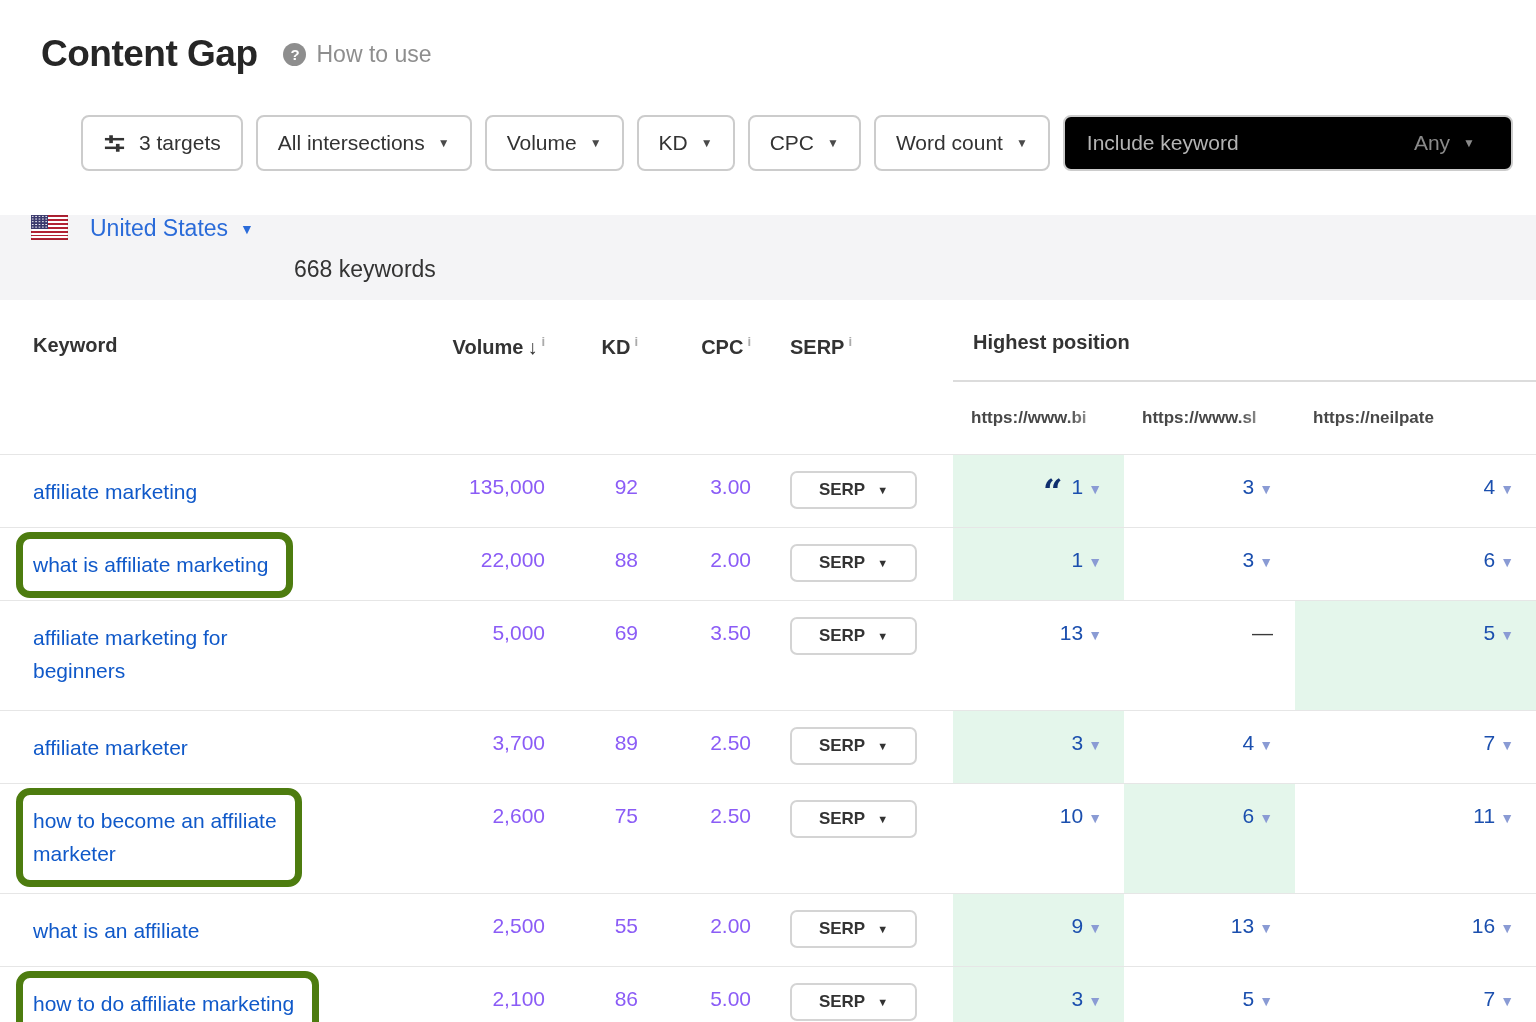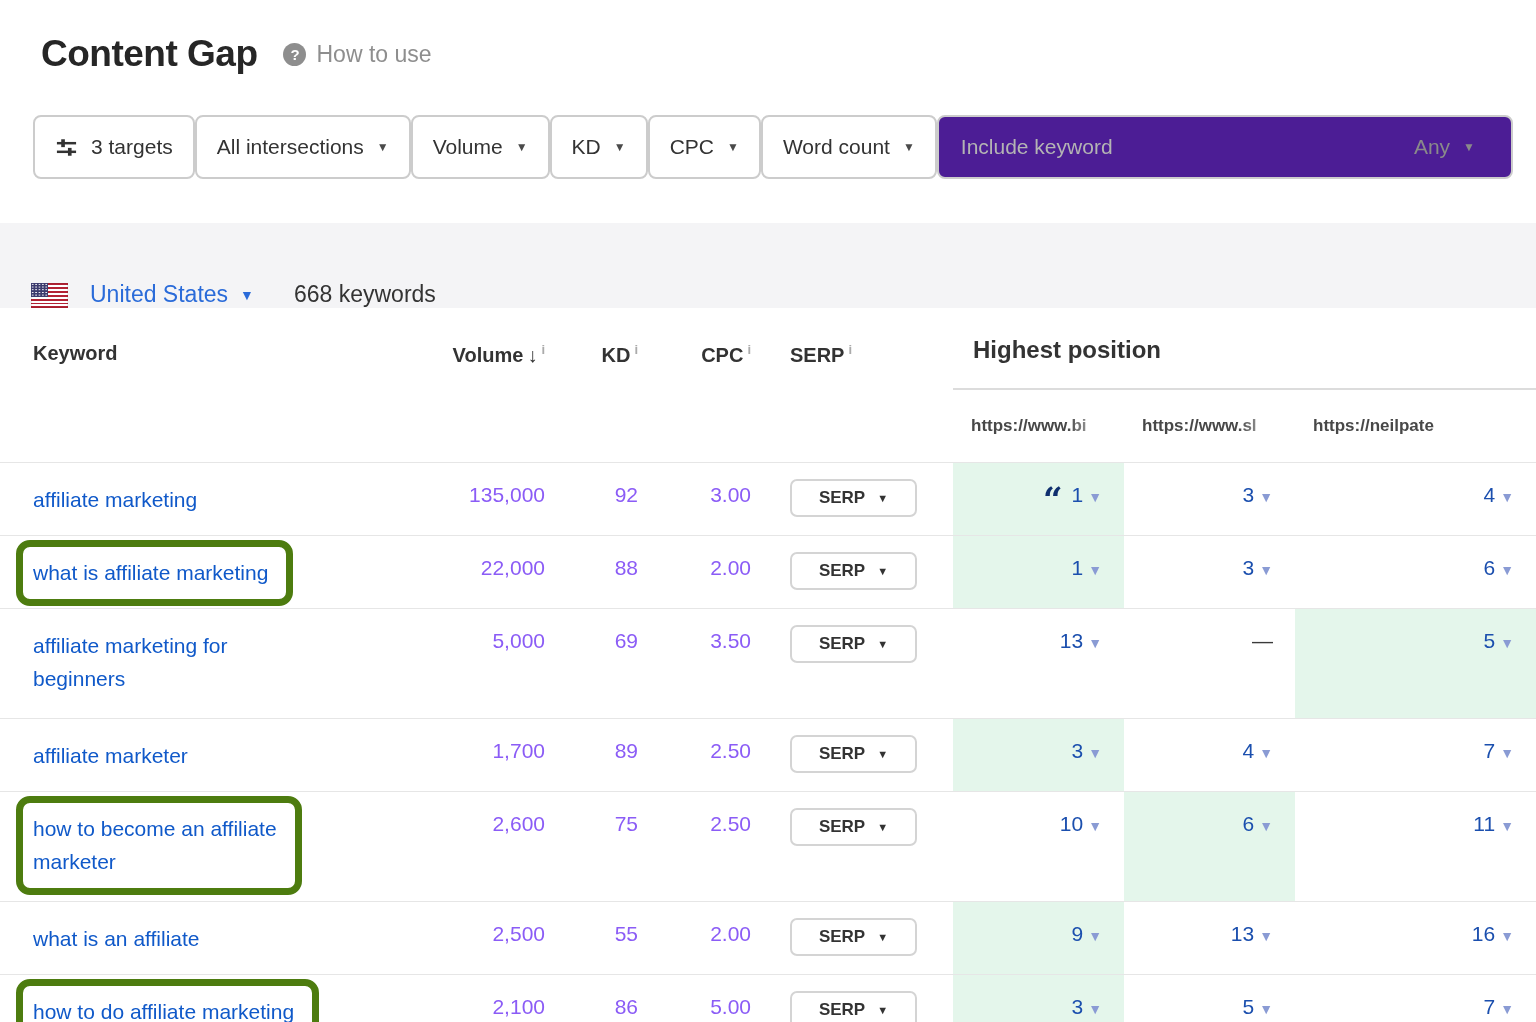--- a/index.html
+++ b/index.html
@@ -10,57 +10,57 @@
   }
   
   .header { padding:25px 33px 0; }
   .title-row { display:flex; align-items:center; }
   .page-title { font-size:37px; font-weight:bold; color:#262626; margin:8px; letter-spacing:-0.5px; }
   .help { display:flex; align-items:center; gap:10px; margin-left:18px; cursor:pointer; }
   .q-icon { width:23px; height:23px; border-radius:50%; background:#8e8e8e; color:#fff;
             font-size:15px; font-weight:bold; display:flex; align-items:center; justify-content:center; }
   .help-text { font-size:23px; color:#8e8e8e; }
 
-  .filter-row { display:flex; margin-top:32px; height:64px; }
+  .filter-row { display:flex; gap:13px; margin-top:32px; height:56px;margin-left:48px; }
   .btn { display:inline-flex; align-items:center; gap:13px; padding:0 20px;
          border:2px solid #ccc; border-radius:8px; font-size:21px; color:#333;
          background:#fff; white-space:nowrap; cursor:pointer;
          font-family:"Liberation Sans", sans-serif; }
   .caret { font-size:12px; color:#4a4a4a; }
   .caret.gray { color:#8a8a8a; }
   .caret.blue { color:#2a6bd9; font-size:14px; }
   .sliders-icon { display:inline-flex; }
   .include-input { flex:1; display:flex; align-items:center; border:2px solid #ccc;
-                   border-radius:8px; padding:8px 22px; margin-right:-10px; background:#4c1d95; }
+                   border-radius:8px; padding:8px 22px; margin-right:-10px; background:#000000; }
   .placeholder { color:#b4b4b4; font-size:21px; }
   .any-wrap { margin-left:auto; display:flex; align-items:center; gap:13px; padding-right:14px; }
   .any-label { color:#8a8a8a; font-size:21px; }
 
   
   .country-band { margin-top:44px; background:#f4f4f6; height:85px;
-                  display:flex; align-items:flex-end; padding:0 31px; }
+                  display:flex; align-items:flex-start; padding:0 31px; }
   .flag { width:37px; height:25px; position:relative; flex:0 0 auto;
           background:repeating-linear-gradient(to bottom,#b22234 0 1.95px,#fff 1.95px 3.9px);
           box-shadow:0 0 0 1px rgba(0,0,0,0.08) inset; }
   .flag .canton { position:absolute; left:0; top:0; width:17px; height:13.5px; background:#3c3b6e;
           background-image:radial-gradient(#fff 22%, transparent 24%); background-size:3.4px 2.7px; }
   .country-sel { display:flex; align-items:center; gap:12px; margin-left:22px; cursor:pointer; }
   .country-name { color:#2a6bd9; font-size:23px; }
   .kw-count { color:#333; font-size:23px; margin-left:40px;margin-top:41px; }
 
   
   .grid-cols { display:grid; grid-template-columns:420px 125px 93px 113px 202px 171px 171px 241px; }
   .thead { height:154px; }
   .th { font-weight:bold; font-size:20px; color:#333; padding-top:34px; }
   .th.kw { padding-left:33px; }
   .th.num { text-align:right; }
   .sort-arrow { font-weight:bold; margin-left:4px; }
   sup.info { color:#ababab; font-size:13px; font-weight:bold; margin-left:4px; }
   .hp-wrap { grid-column:6 / 9; display:flex; flex-direction:column; }
-  .hp-label { font-weight:bold; font-size:24px; color:#333; padding:30px 0 0 20px; line-height:24px; }
+  .hp-label { font-weight:bold; font-size:20px; color:#333; padding:30px 0 0 20px; line-height:24px; }
   .hp-underline { border-bottom:2px solid #dcdcdc; margin-top:26px; }
   .url-row { display:grid; grid-template-columns:171px 171px 241px; flex:1; align-items:center; }
   .url { padding-left:18px; font-weight:bold; font-size:17px; color:#484848;
          white-space:nowrap; overflow:hidden; position:relative; }
   .url::after { content:""; position:absolute; right:0; top:0; bottom:0; width:56px;
          background:linear-gradient(to right, rgba(255,255,255,0), #fff 85%); }
 
   .row { border-top:1px solid #e6e6e6; height:73px; }
   .row.tall { height:110px; }
   .cell { padding-top:20px; font-size:21px; }
@@ -215,21 +215,21 @@
           <span>SERP</span>
           <span class="serp-caret">▼</span>
         </button>
       </div>
       <div class="cell pos"><span class="val">13</span><span class="tri">▼</span></div>
       <div class="cell pos na"><span class="val">—</span></div>
       <div class="cell pos best"><span class="val">5</span><span class="tri">▼</span></div>
     </div>
     <div class="row grid-cols">
       <div class="cell kw"><a class="kw-link">affiliate marketer</a></div>
-      <div class="cell num">1,700</div>
+      <div class="cell num">3,700</div>
       <div class="cell num">89</div>
       <div class="cell num">2.50</div>
       <div class="cell serp">
         <button class="serp-btn">
           <span>SERP</span>
           <span class="serp-caret">▼</span>
         </button>
       </div>
       <div class="cell pos best"><span class="val">3</span><span class="tri">▼</span></div>
       <div class="cell pos"><span class="val">4</span><span class="tri">▼</span></div>

